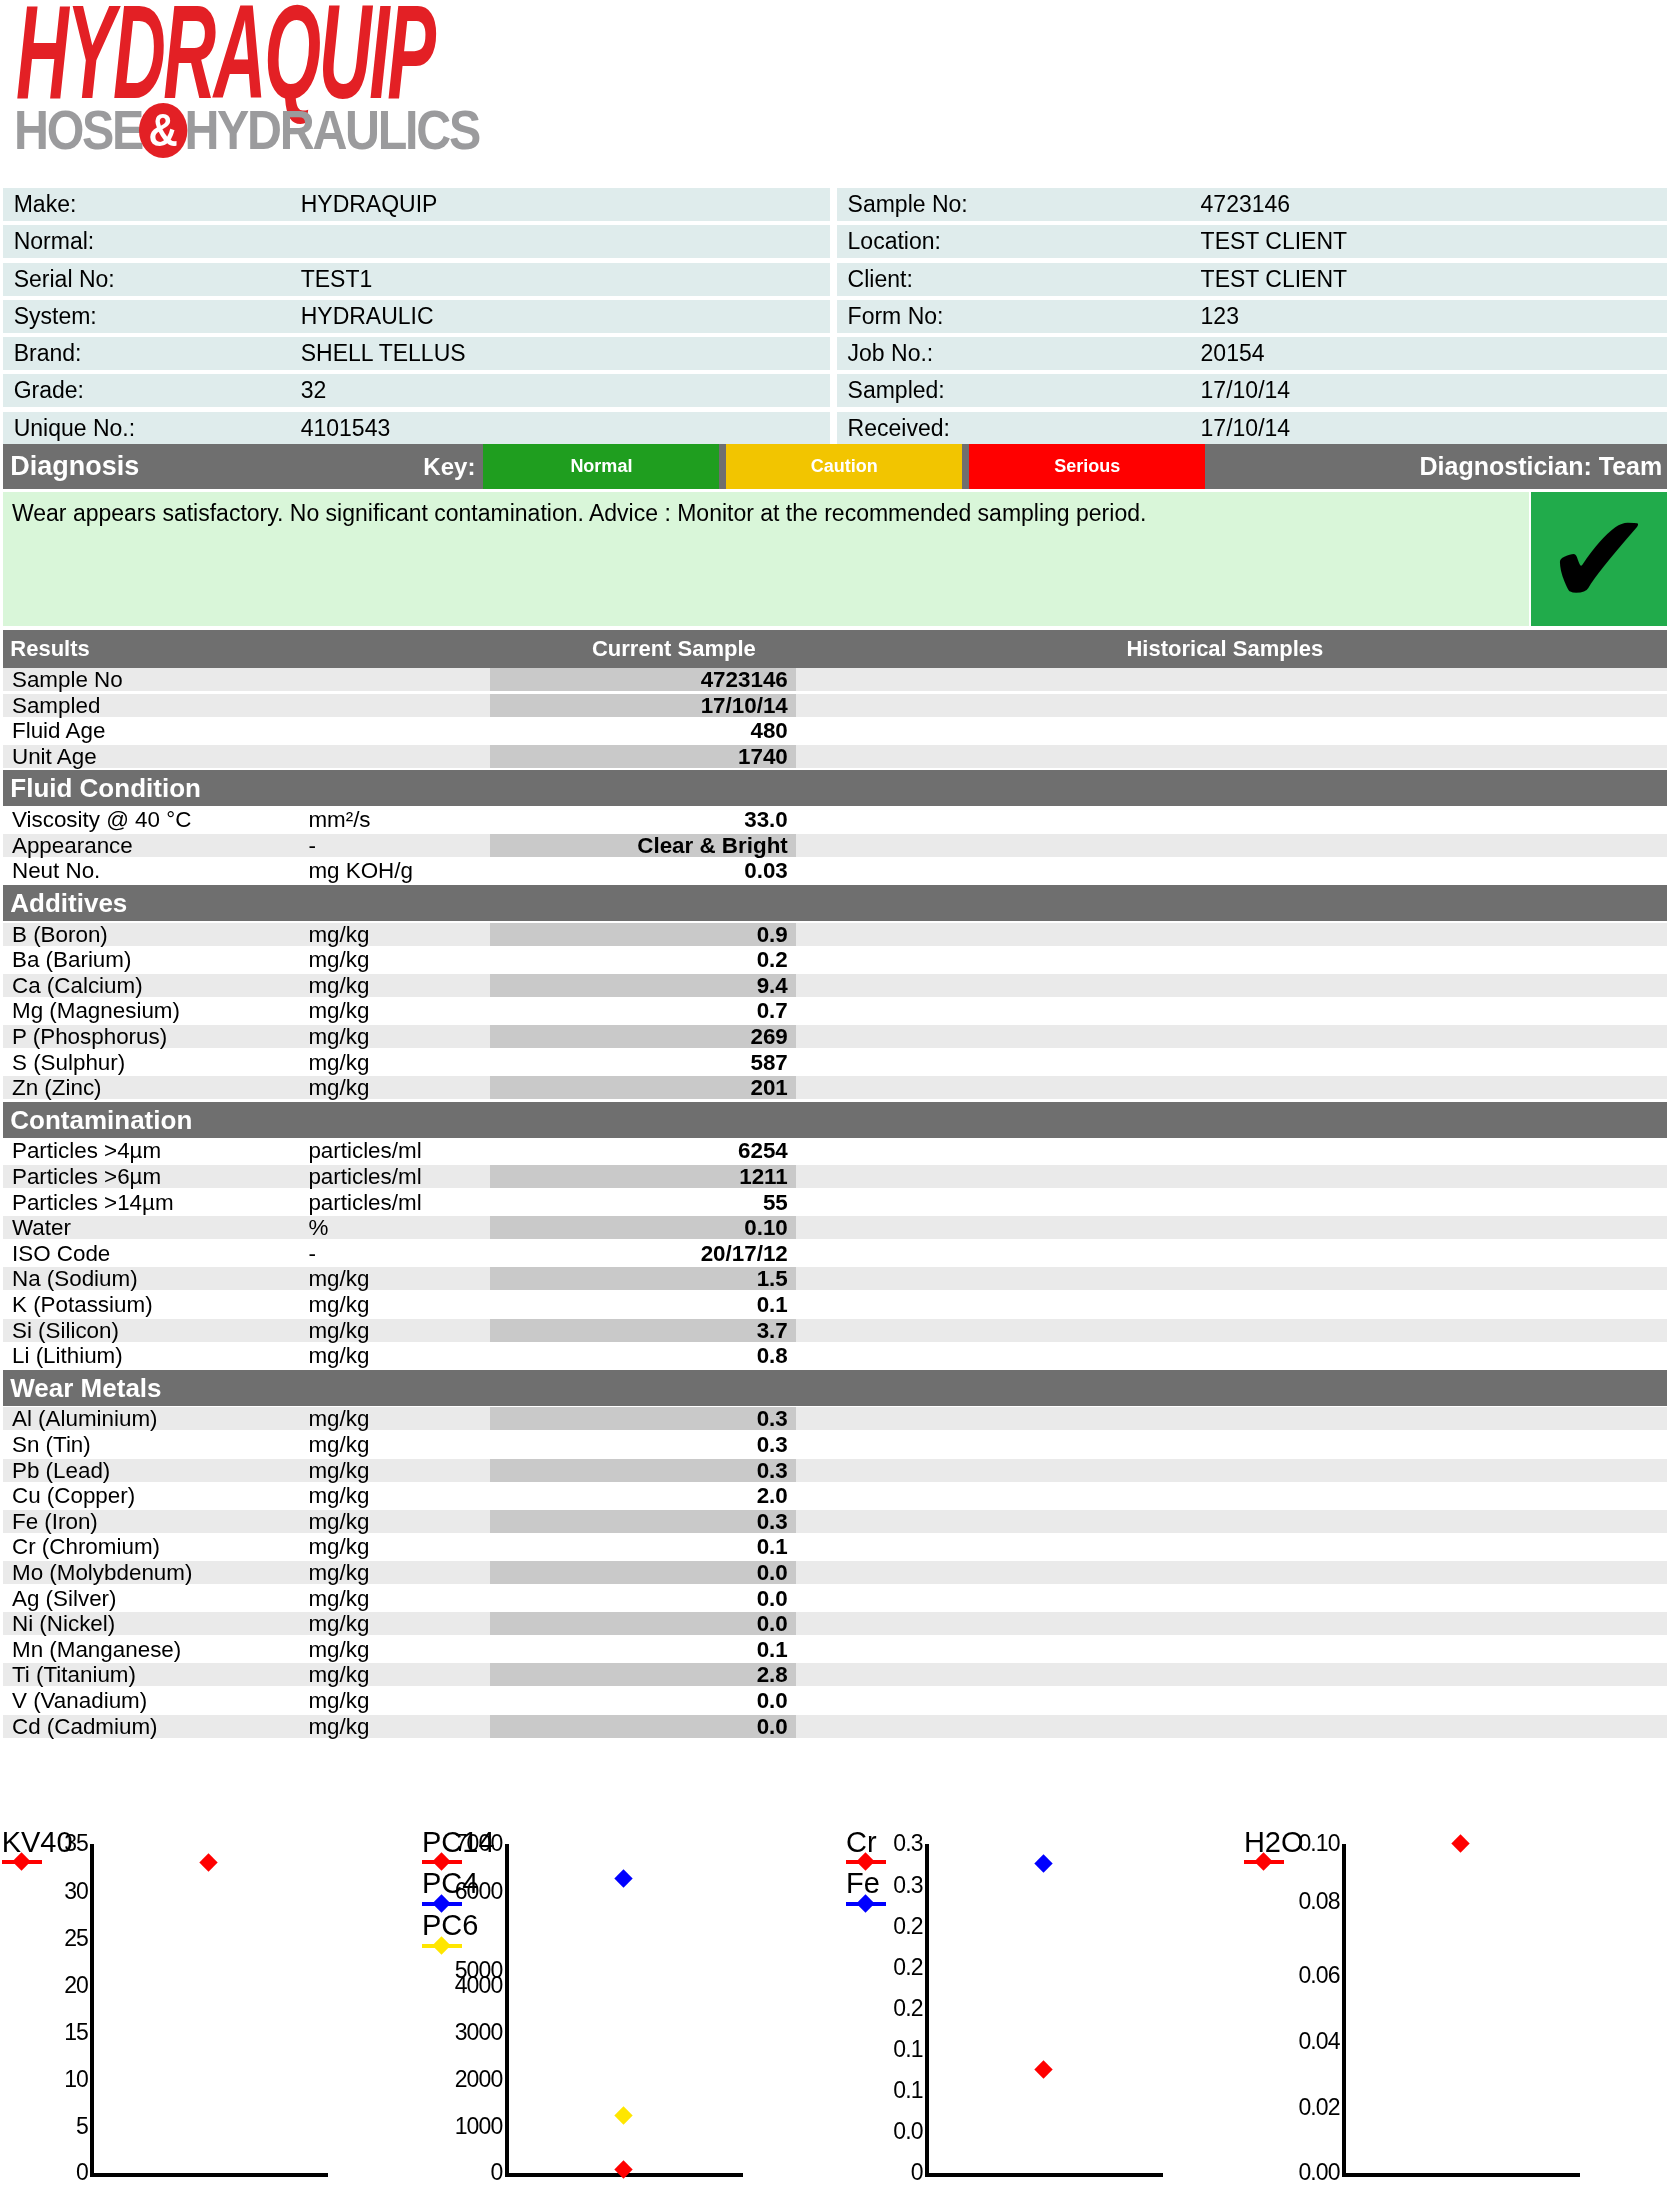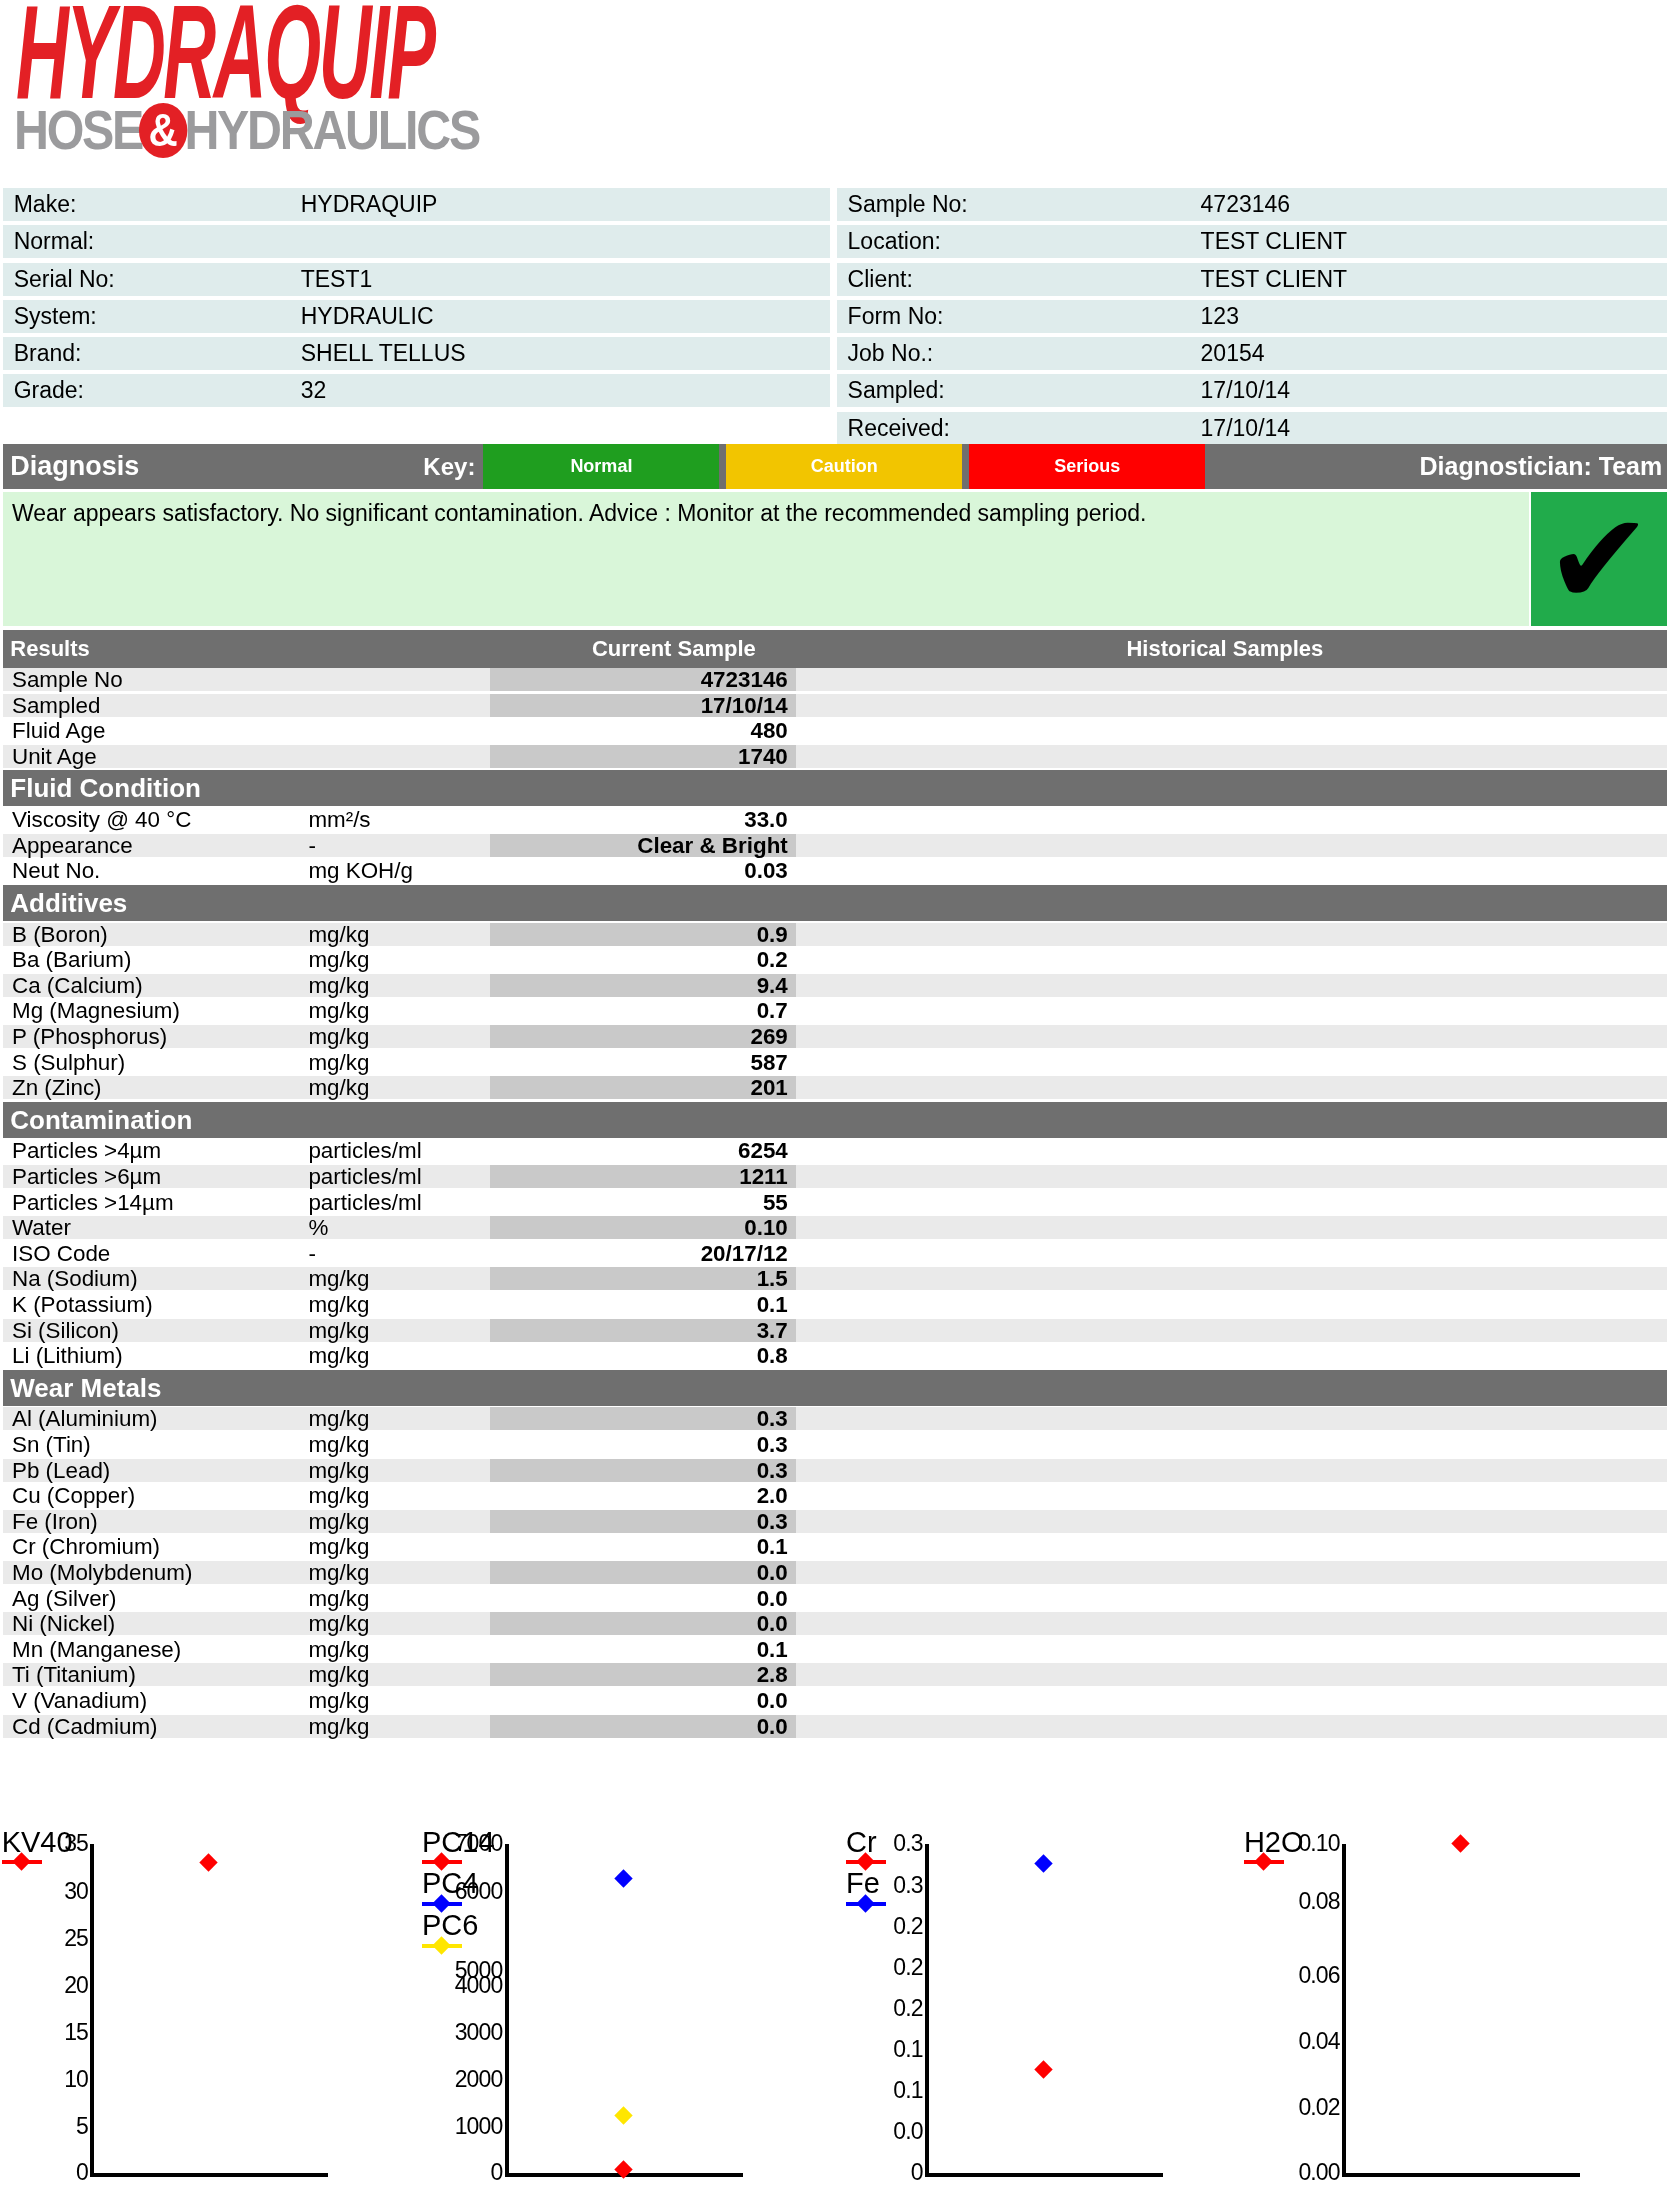--- a/index.html
+++ b/index.html
@@ -116,20 +116,24 @@
         <span class="ivalue">HYDRAULIC</span>
       </div>
       <div class="info-row">
         <span class="ilabel">Brand:</span>
         <span class="ivalue">SHELL TELLUS</span>
       </div>
       <div class="info-row">
         <span class="ilabel">Grade:</span>
         <span class="ivalue">32</span>
       </div>
+      <div class="info-row">
+        <span class="ilabel">Unique No.:</span>
+        <span class="ivalue">4101543</span>
+      </div>
     </div>
   <div class="info-table" id="info-right">
       <div class="info-row">
         <span class="ilabel">Sample No:</span>
         <span class="ivalue">4723146</span>
       </div>
       <div class="info-row">
         <span class="ilabel">Location:</span>
         <span class="ivalue">TEST CLIENT</span>
       </div>

